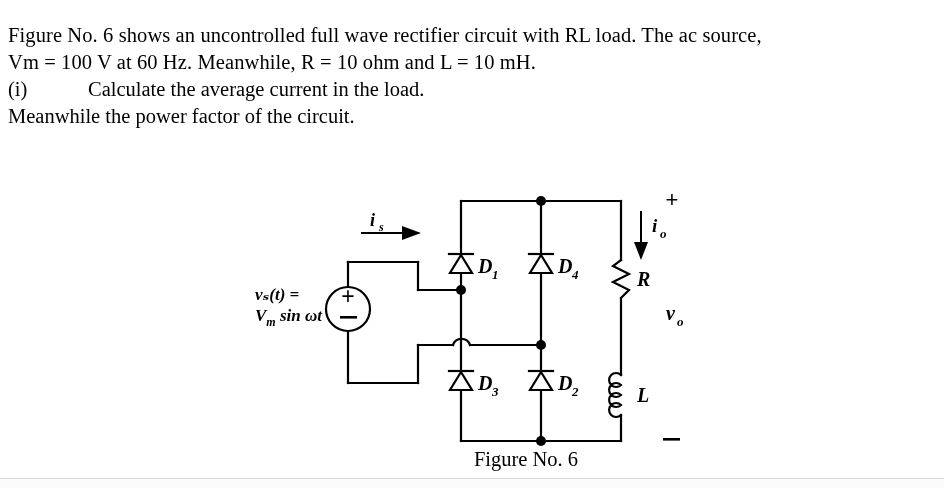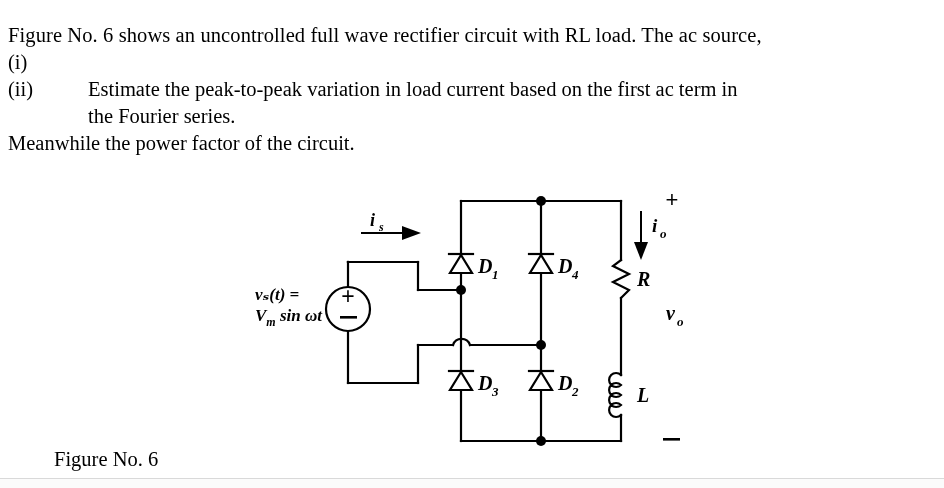--- a/index.html
+++ b/index.html
@@ -72,20 +72,21 @@
   #circuit-svg {
     position: absolute;
     left: 0;
     top: 0;
   }
   .caption {
     position: absolute;
     left: 0;
     top: 258px;
     width: 944px;
+    text-align: center;
     font-size: 20.5px;
   }
   .caption span { display:inline-block; transform: translateX(54px); }
 
   
   .page-divider {
     position: absolute;
     left: 0;
     top: 478px;
     width: 944px;
@@ -112,32 +113,29 @@
   }
 </style>
 </head>
 <body>
 
 <div id="page">
 
   <div class="problem-text">
 
     <div class="para">Figure No. 6 shows an uncontrolled full wave rectifier circuit with RL load. The ac source,</div>
+    <div class="para">Vm = 100 V at 60 Hz. Meanwhile, R = 10 ohm and L = 10 mH.</div>
 
     <div class="list">
 
       <div class="list-row">
         <div class="list-marker">(i)</div>
+        <div class="list-body">Calculate the average current in the load.</div>
       </div>
 
-      <div class="list-row">
-        <div class="list-marker">(ii)</div>
-        <div class="list-body">Estimate the peak-to-peak variation in load current based on the first ac term in</div>
-      </div>
-      <div class="list-cont">the Fourier series.</div>
 
       <div class="list-row">
         <div class="list-body">Meanwhile the power factor of the circuit.</div>
       </div>
 
     </div>
   </div>
 
   <div id="figure">
 

